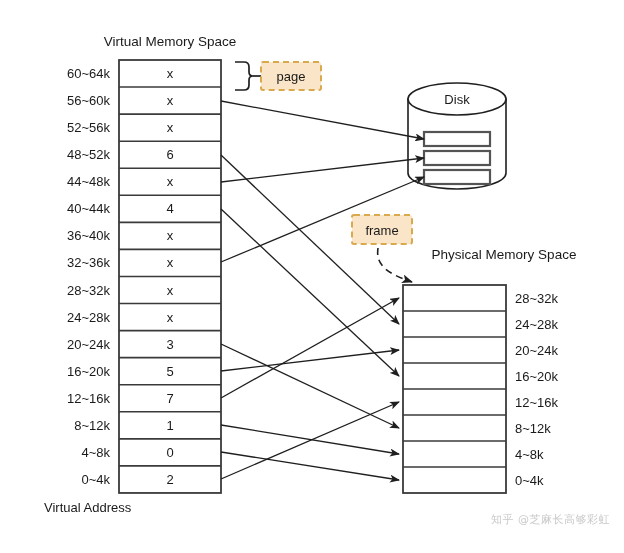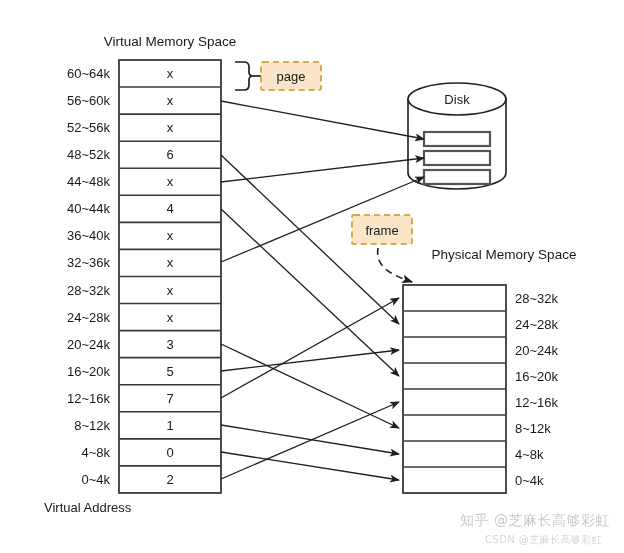--- a/index.html
+++ b/index.html
@@ -37,21 +37,21 @@
   .hdr-text { font-size: 13.5px; }
   .addr-text { font-size: 13px; }
   .cell-text { font-size: 13px; }
   .note-text { font-size: 13px; }
   .cap-text { font-size: 13px; }
   .disk-label { font-size: 13px; }
   .wm-zhihu {
     position: absolute;
     right: 14px;
     top: 512px;
-    font-size: 14px;
+    font-size: 11px;
     color: #c9c9c9;
     letter-spacing: 0.5px;
     font-family: "DejaVu Sans", sans-serif;
     white-space: nowrap;
   }
   .wm-csdn {
     position: absolute;
     right: 22px;
     top: 533px;
     font-size: 10px;
@@ -240,14 +240,13 @@
       <rect x="352" y="215" width="60" height="29" rx="2" fill="#fbe5c8" stroke="#d9a94e" stroke-width="2" stroke-dasharray="6,4"></rect>
       <text x="382" y="235" text-anchor="middle" class="note-text">frame</text>
     </g>
 
     <text x="170" y="46" text-anchor="middle" class="hdr-text">Virtual Memory Space</text>
     <text x="504" y="259" text-anchor="middle" class="hdr-text">Physical Memory Space</text>
     <text x="44" y="512" class="cap-text">Virtual Address</text>
   </svg>
 
   <div class="wm-zhihu">知乎 @芝麻长高够彩虹</div>
-  <div class="wm-csdn">CSDN @芝麻长高够彩虹</div>
 </div>
 
 </body></html>

